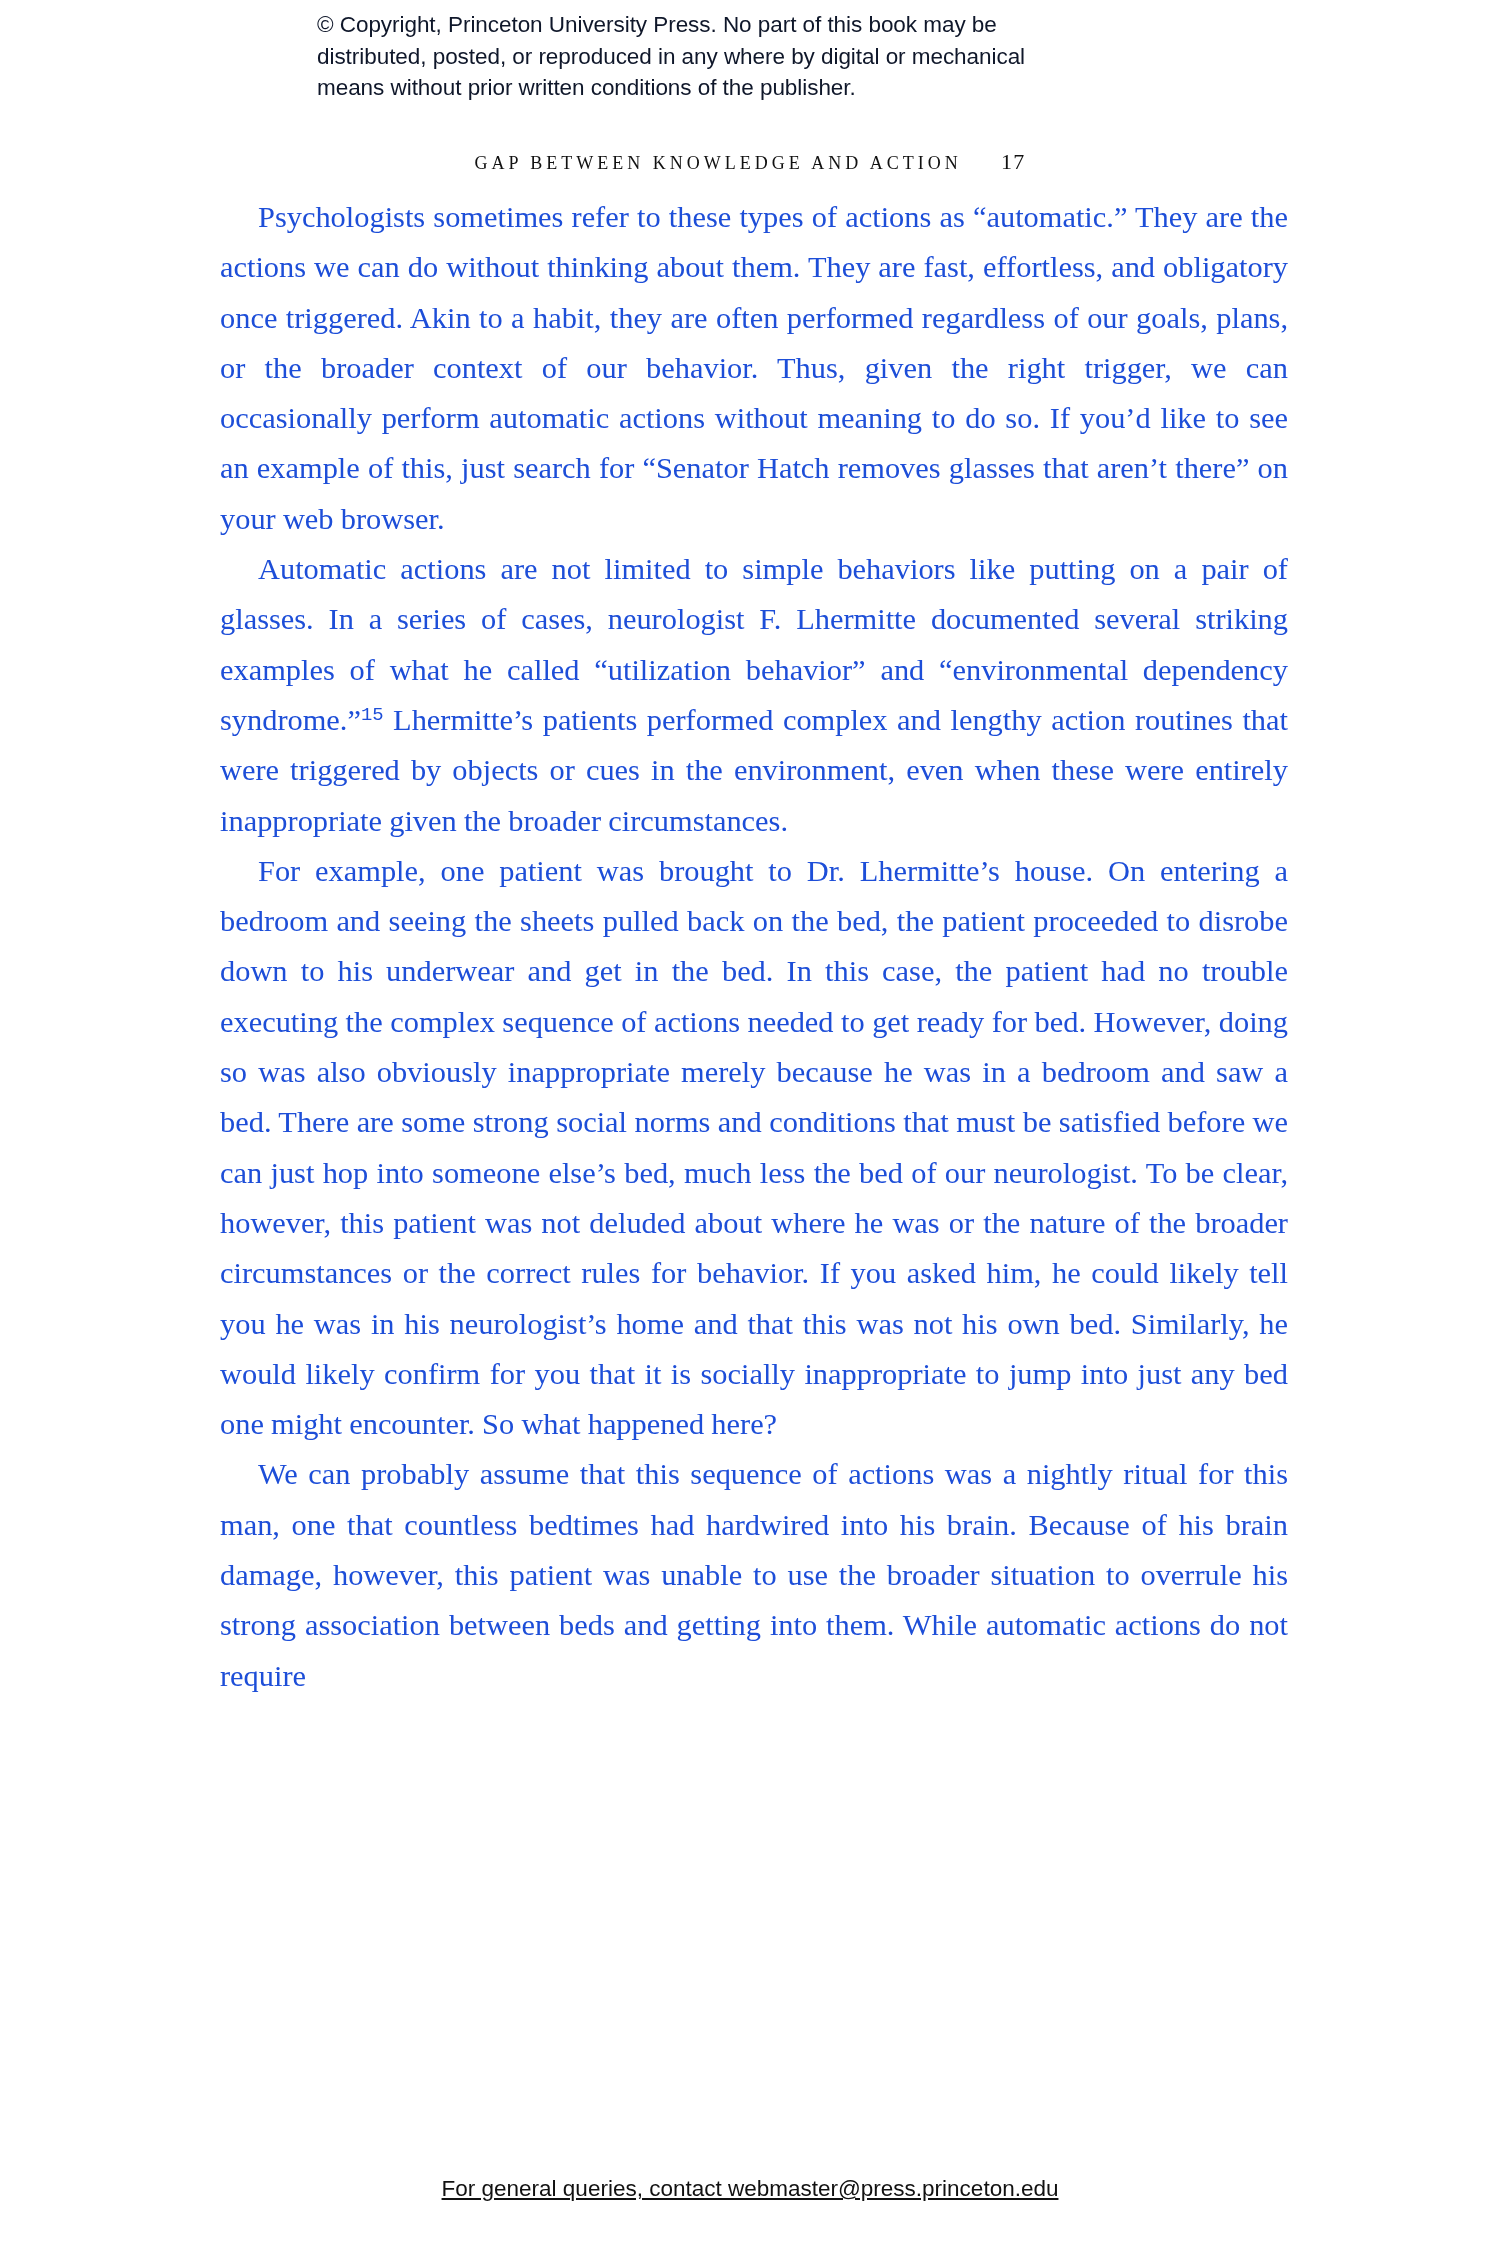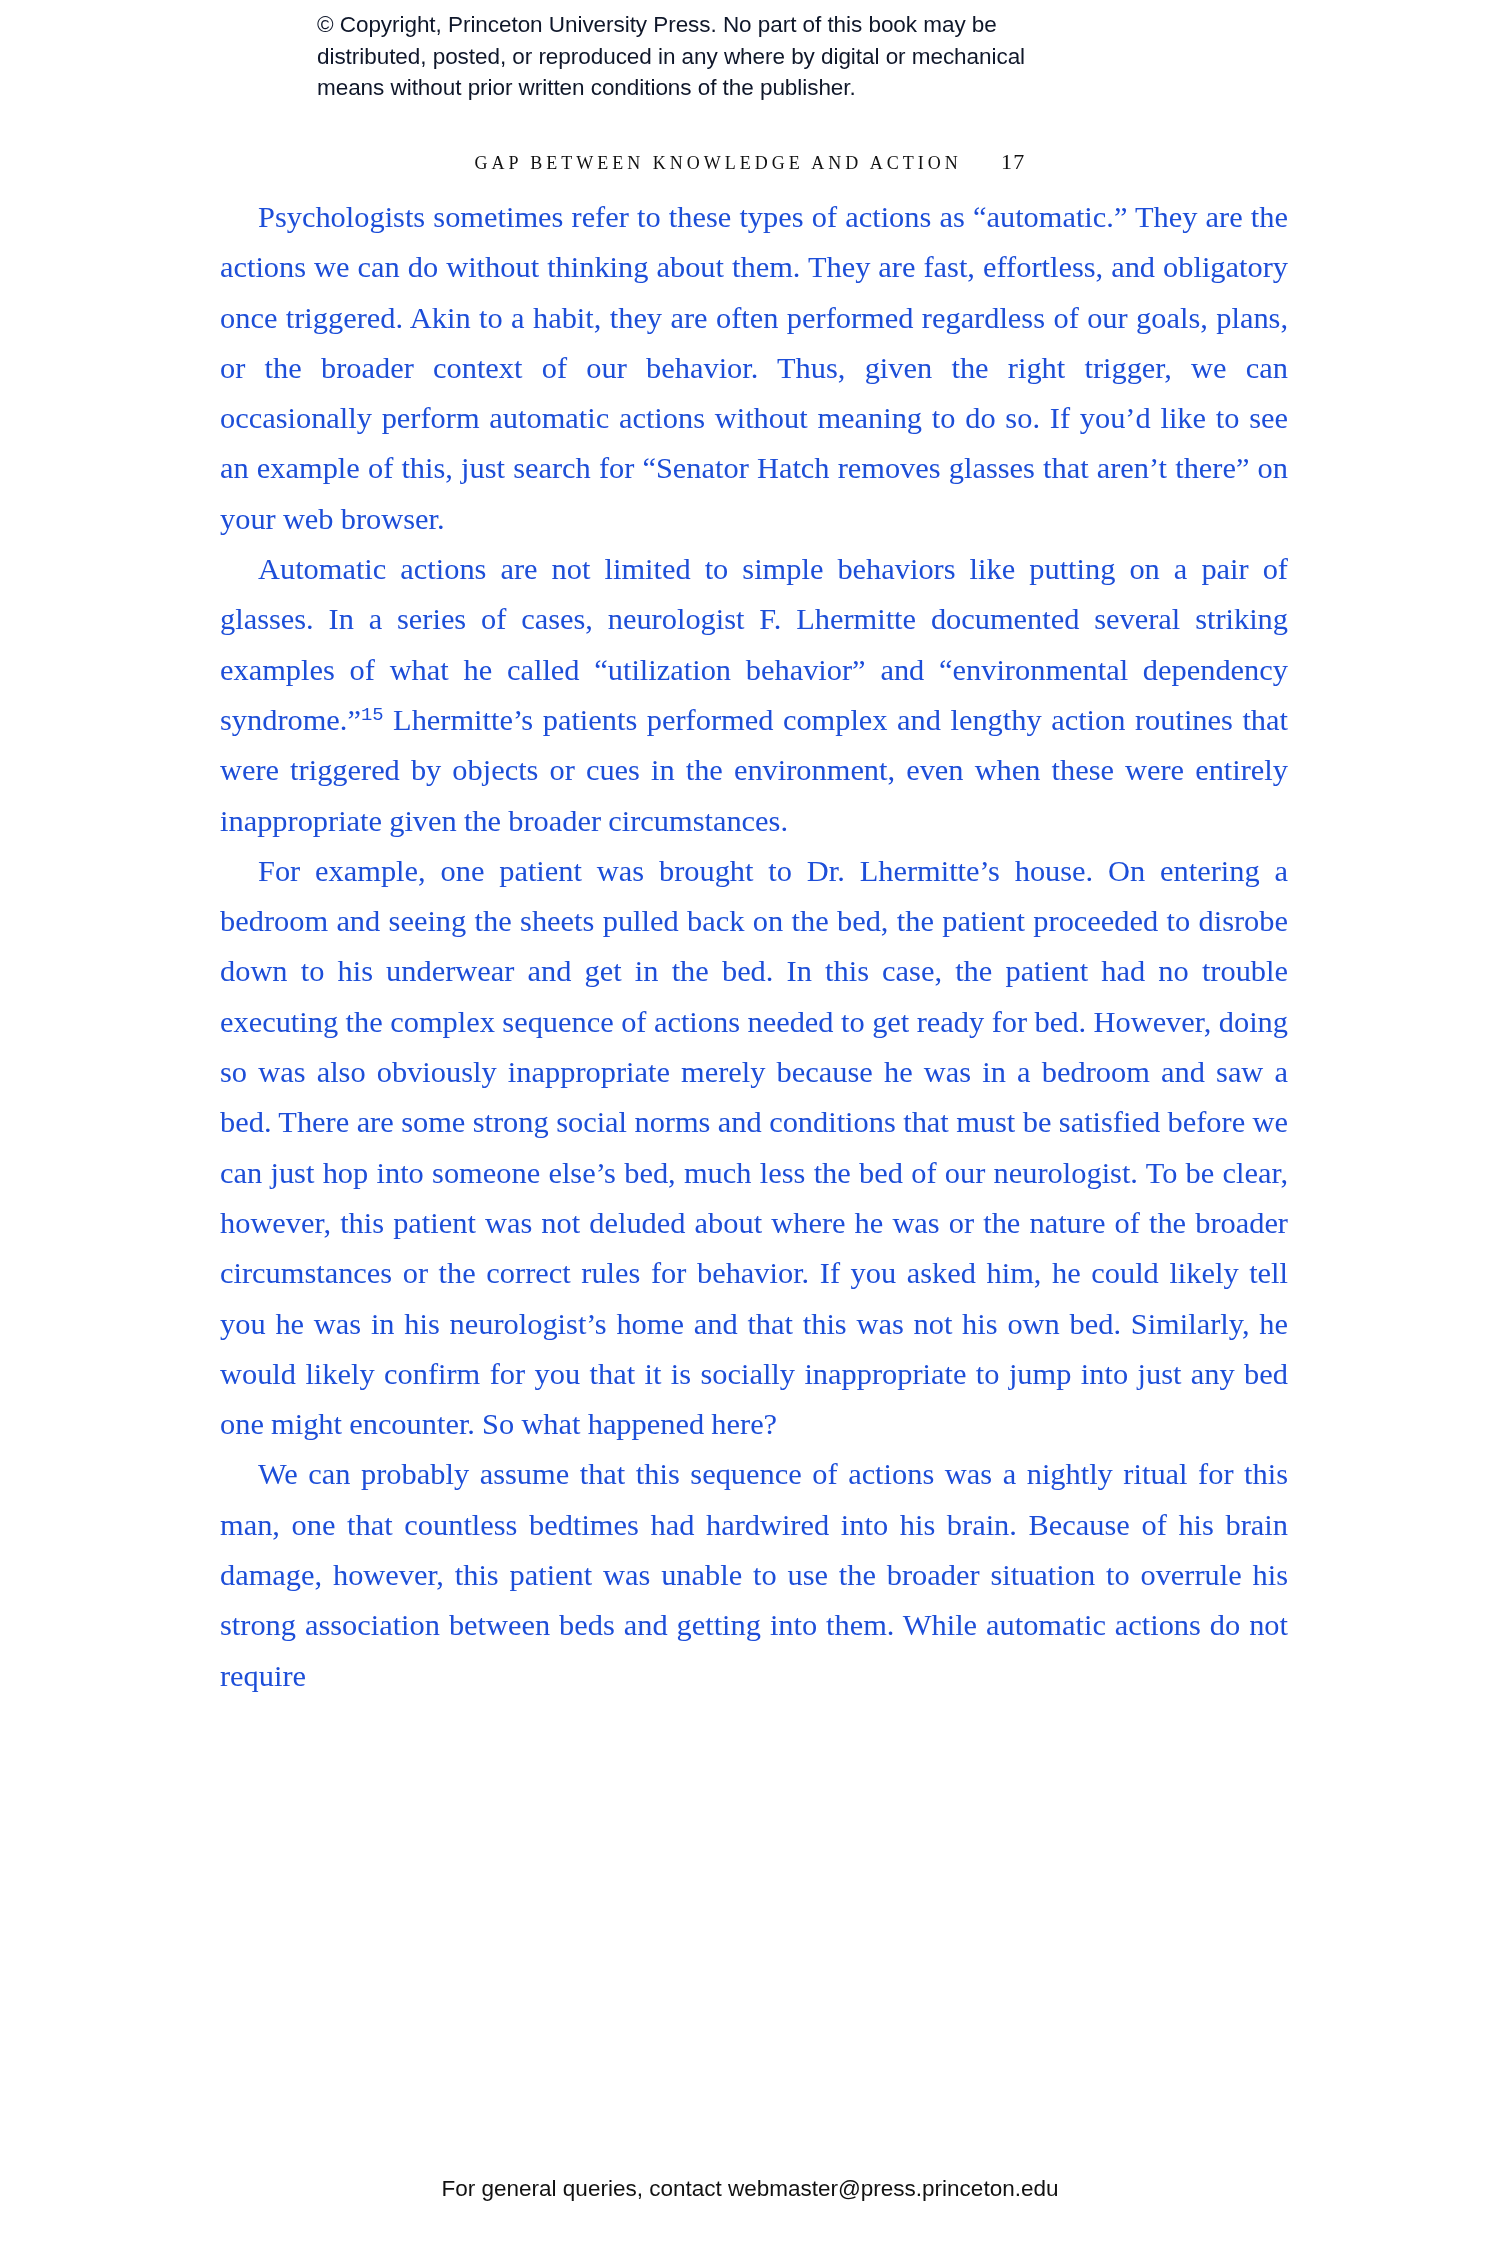--- a/index.html
+++ b/index.html
@@ -89,20 +89,21 @@
   .footer-note {
     position: absolute;
     left: 0;
     top: 2176px;
     width: 1500px;
     text-align: center;
     font-family: "Liberation Sans", sans-serif;
     font-size: 22.5px;
     color: #111111;
     white-space: nowrap;
+    text-decoration: underline;
   }
 </style>
 </head>
 <body>
 
 <div class="page">
 
   <div class="copyright-notice">
     <div>© Copyright, Princeton University Press. No part of this book may be</div>
     <div>distributed, posted, or reproduced in any where by digital or mechanical</div>

